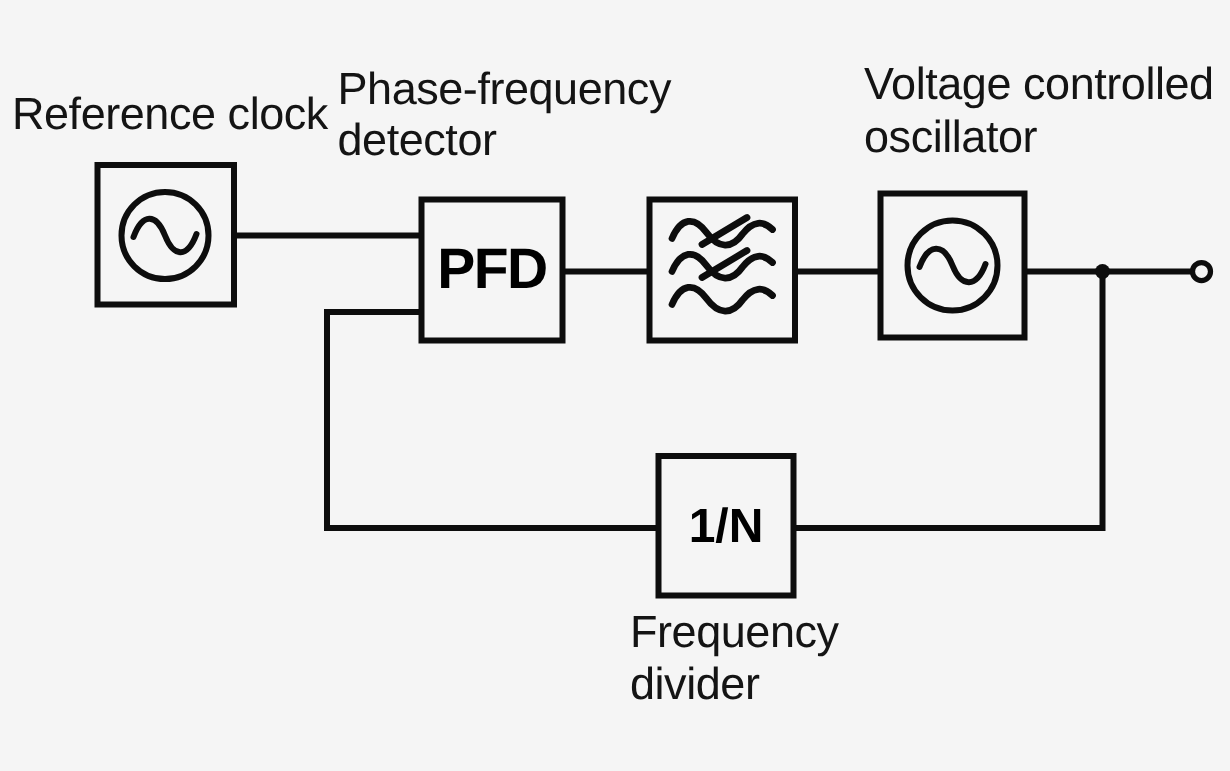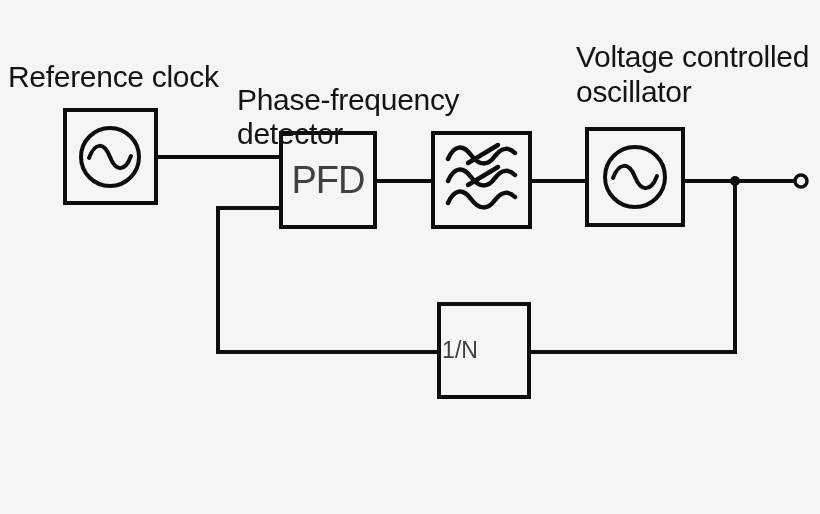--- a/index.html
+++ b/index.html
@@ -22,24 +22,25 @@
     font-size: 30px;
     line-height: 35px;
     white-space: pre-line;
     letter-spacing: -0.3px;
   }
   .box-text {
     position: absolute;
     display: flex;
     align-items: center;
     justify-content: center;
-    color: #404040;
+    color: #000000;
+    font-weight: bold;
   }
   .box-text.pfd { left: 281px; top: 133px; width: 94px; height: 94px; font-size: 38px; letter-spacing: -1px; }
-  .box-text.divn { left: 415px; top: 304px; width: 90px; height: 93px; font-size: 23px; }
+  .box-text.divn { left: 439px; top: 304px; width: 90px; height: 93px; font-size: 32px; }
 </style>
 </head>
 <body>
 
 <div class="canvas">
 
   <svg width="820" height="514" viewBox="0 0 820 514">
     <g stroke="#0d0d0d" stroke-width="4" fill="none">
 
       <path d="M156,157 H281"></path>
@@ -74,25 +75,27 @@
       </g>
 
       <circle cx="801" cy="181" r="6" stroke-width="3.5" fill="#f5f5f5"></circle>
     </g>
 
     <circle cx="735" cy="181" r="5" fill="#0d0d0d" stroke="none"></circle>
   </svg>
 
   <div class="label" style="left:8px; top:59px;">Reference clock</div>
 
-  <div class="label" style="left:237px; top:43px; line-height:34px;margin-top:40px;">Phase-frequency
+  <div class="label" style="left:225px; top:43px; line-height:34px;">Phase-frequency
 detector</div>
 
 
   <div class="label" style="left:576px; top:39px;">Voltage controlled
 oscillator</div>
 
+  <div class="label" style="left:420px; top:404px;">Frequency
+divider</div>
 
   <div class="box-text pfd">PFD</div>
 
   <div class="box-text divn">1/N</div>
 
 </div>
 
 </body></html>

